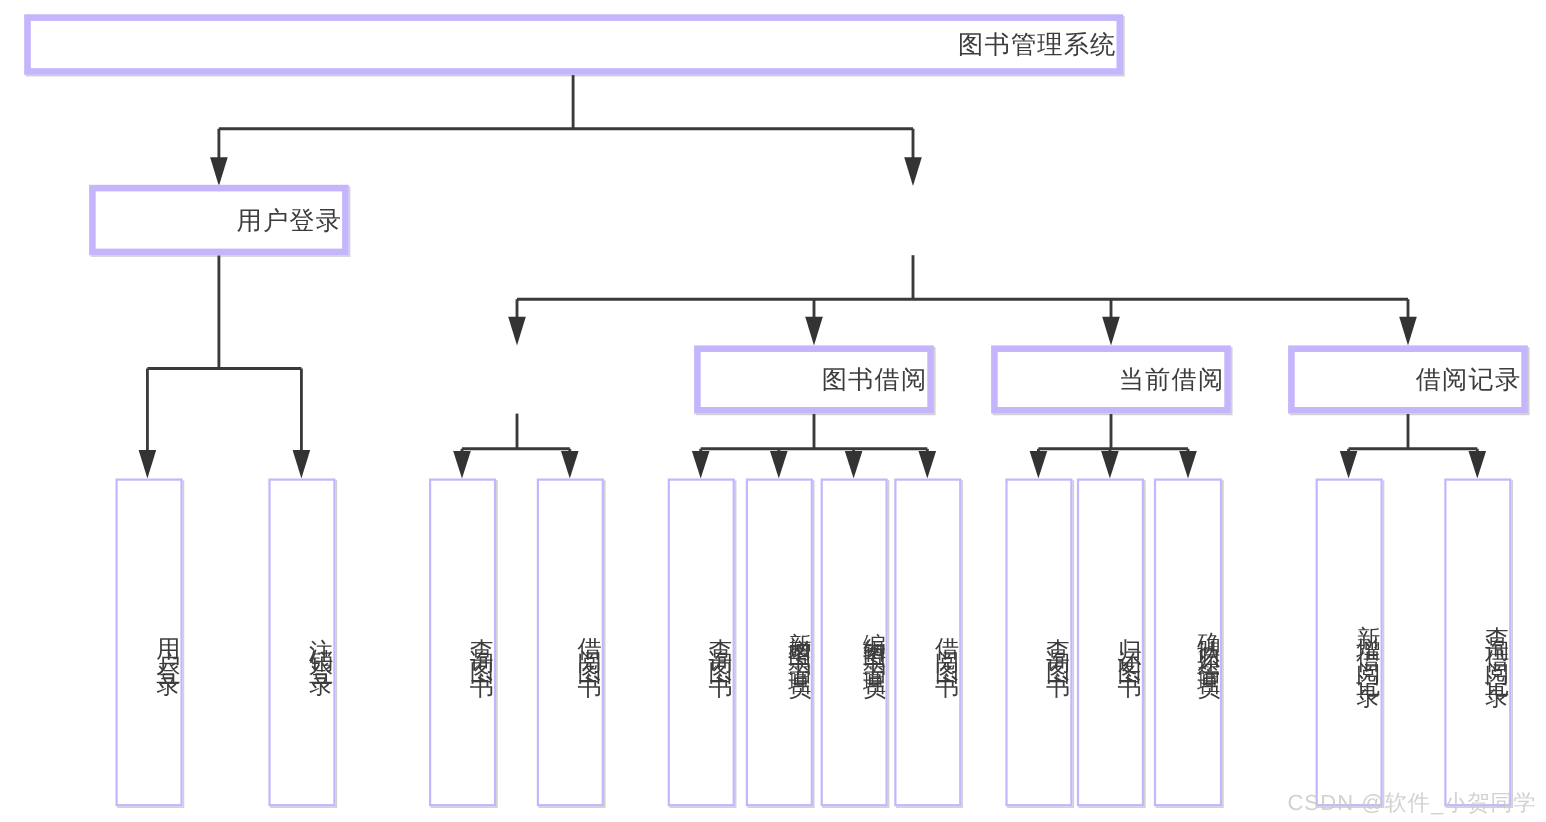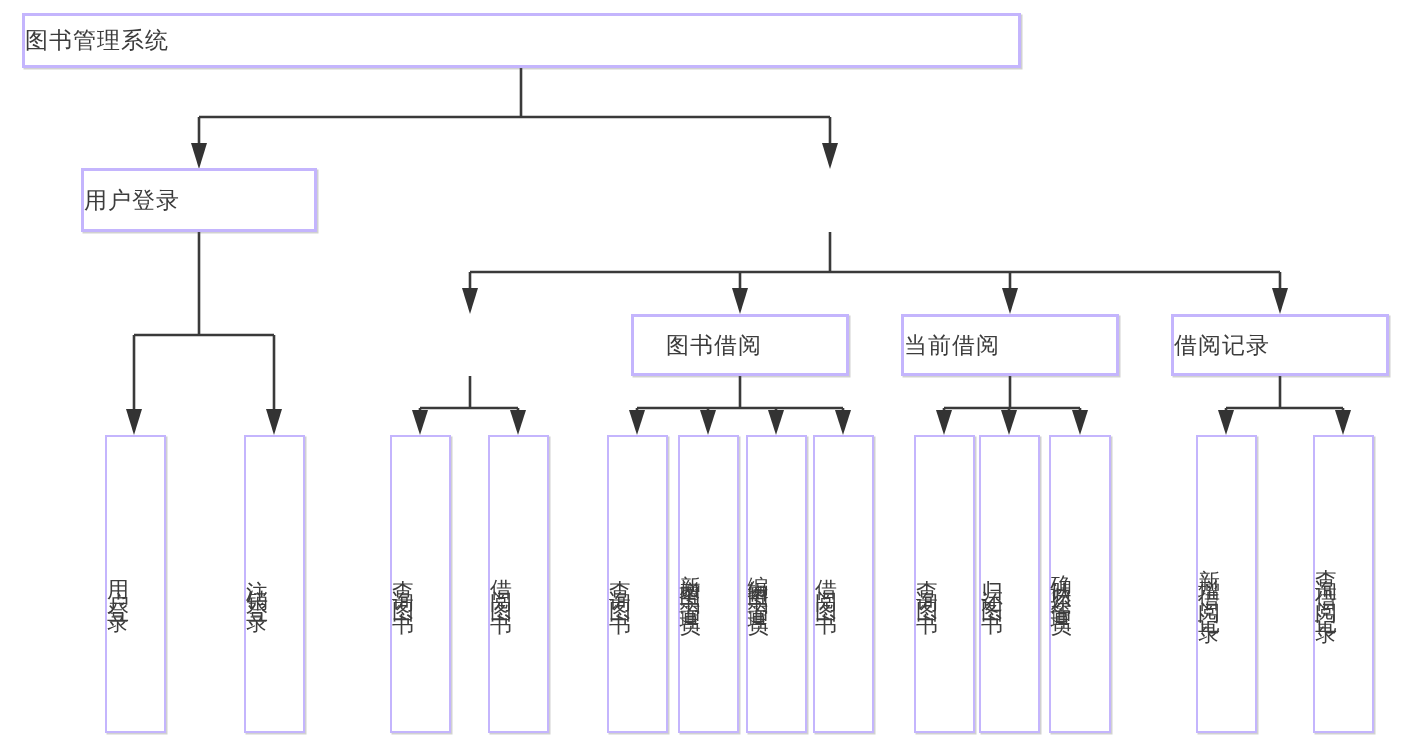--- a/index.html
+++ b/index.html
@@ -24,25 +24,25 @@
     stroke: #3a3a3a;
     stroke-width: 2.6;
   }
   #connectors polygon {
     fill: #333333;
   }
   .box {
     position: absolute;
     box-sizing: border-box;
     background: #ffffff;
-    border: 3px solid #c4b5fd;
+    border: 6px solid #c4b5fd;
     box-shadow: 1.5px 1.5px 0 rgba(90,90,90,0.28);
     display: flex;
     align-items: center;
-    justify-content: flex-start;
+    justify-content: flex-end;
     color: #3c3c3c;
   }
   .hbox {
     font-size: 23px;
     letter-spacing: 1px;
   }
   .vbox {
     border-width: 2.5px;
   }
   .vbox .vtext {
@@ -190,14 +190,15 @@
     <span class="vtext long">确认归还（管理员）</span>
   </div>
 
   <div class="box vbox" style="left:1196px; top:435px; width:61px; height:298px;">
     <span class="vtext">新增借阅记录</span>
   </div>
   <div class="box vbox" style="left:1313px; top:435px; width:61px; height:298px;">
     <span class="vtext">查询借阅记录</span>
   </div>
 
+  <div id="watermark">CSDN @软件_小贺同学</div>
 
 </div>
 
 </body></html>

